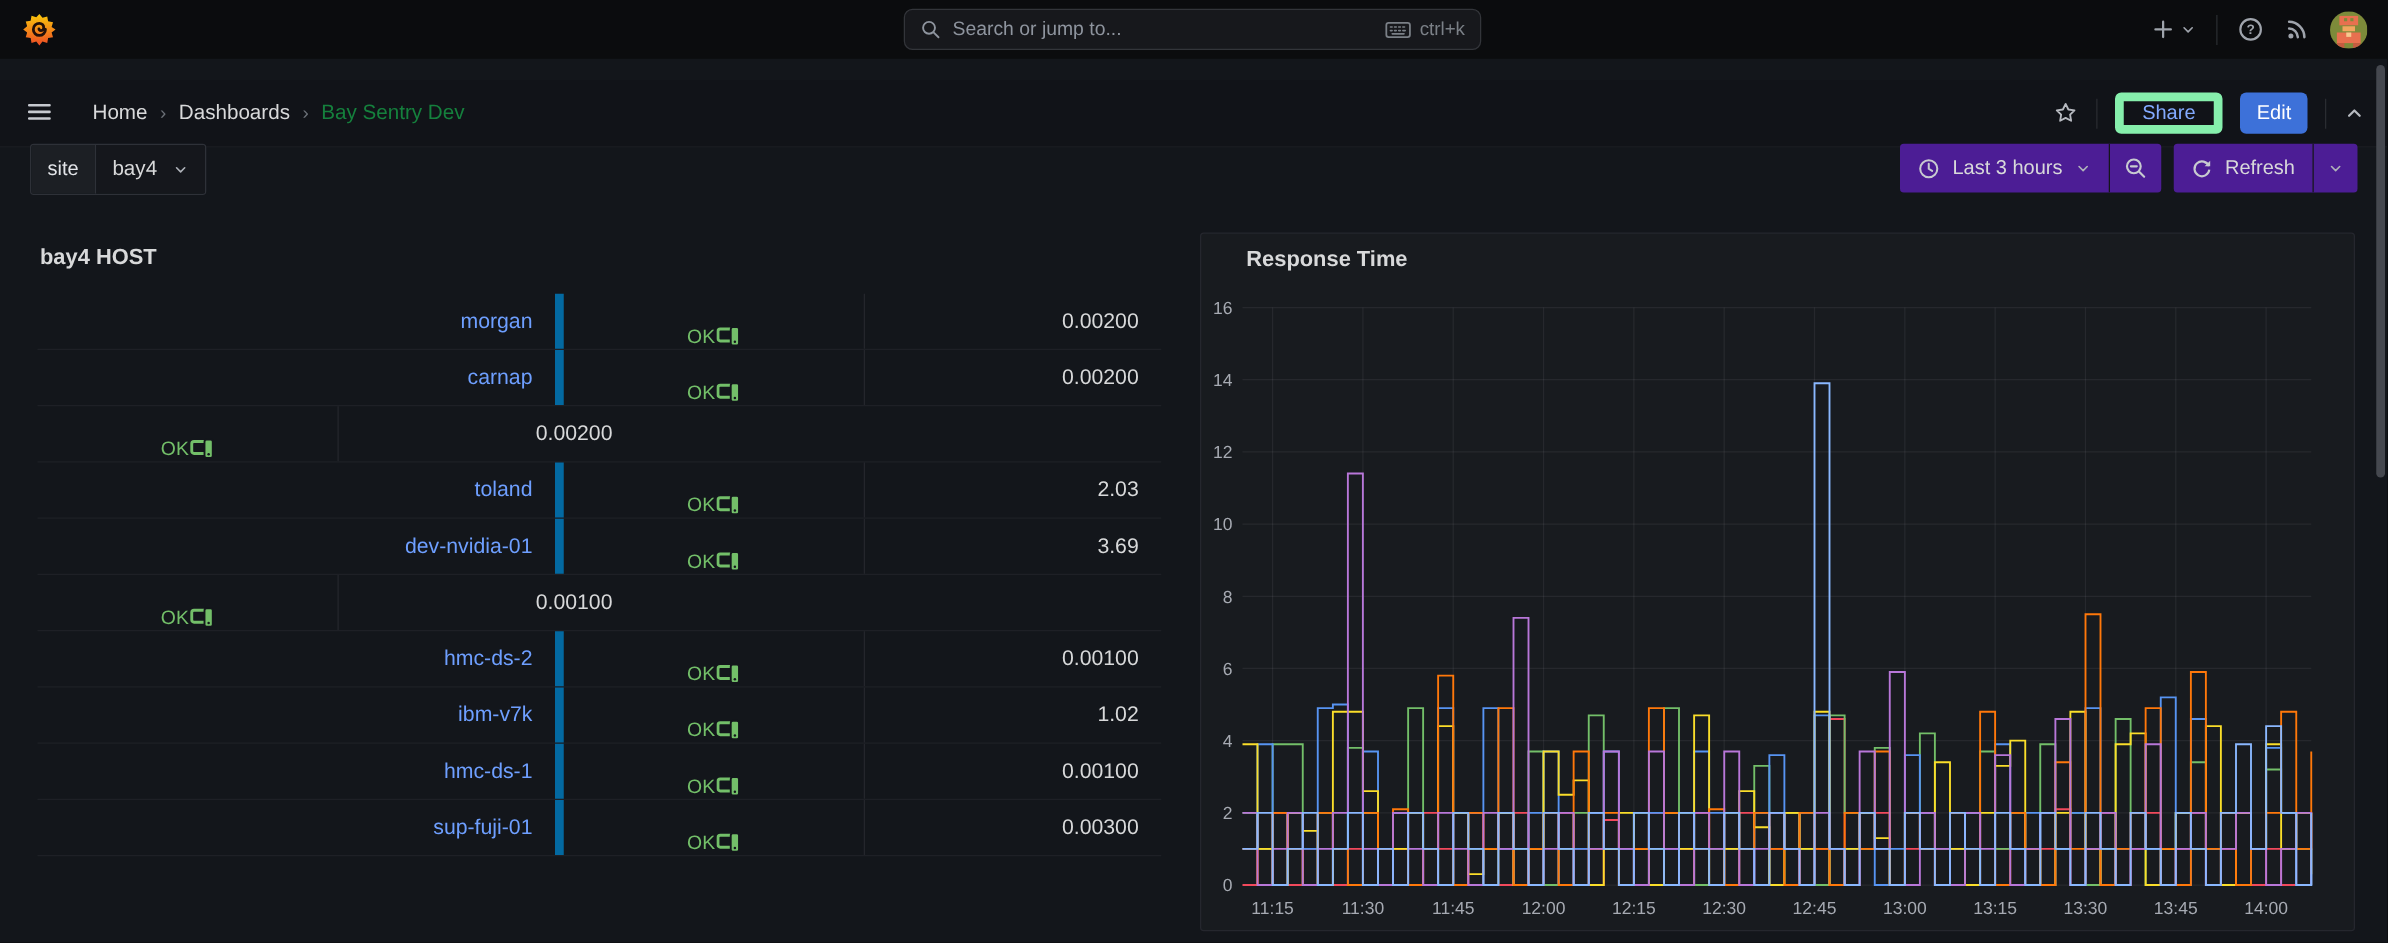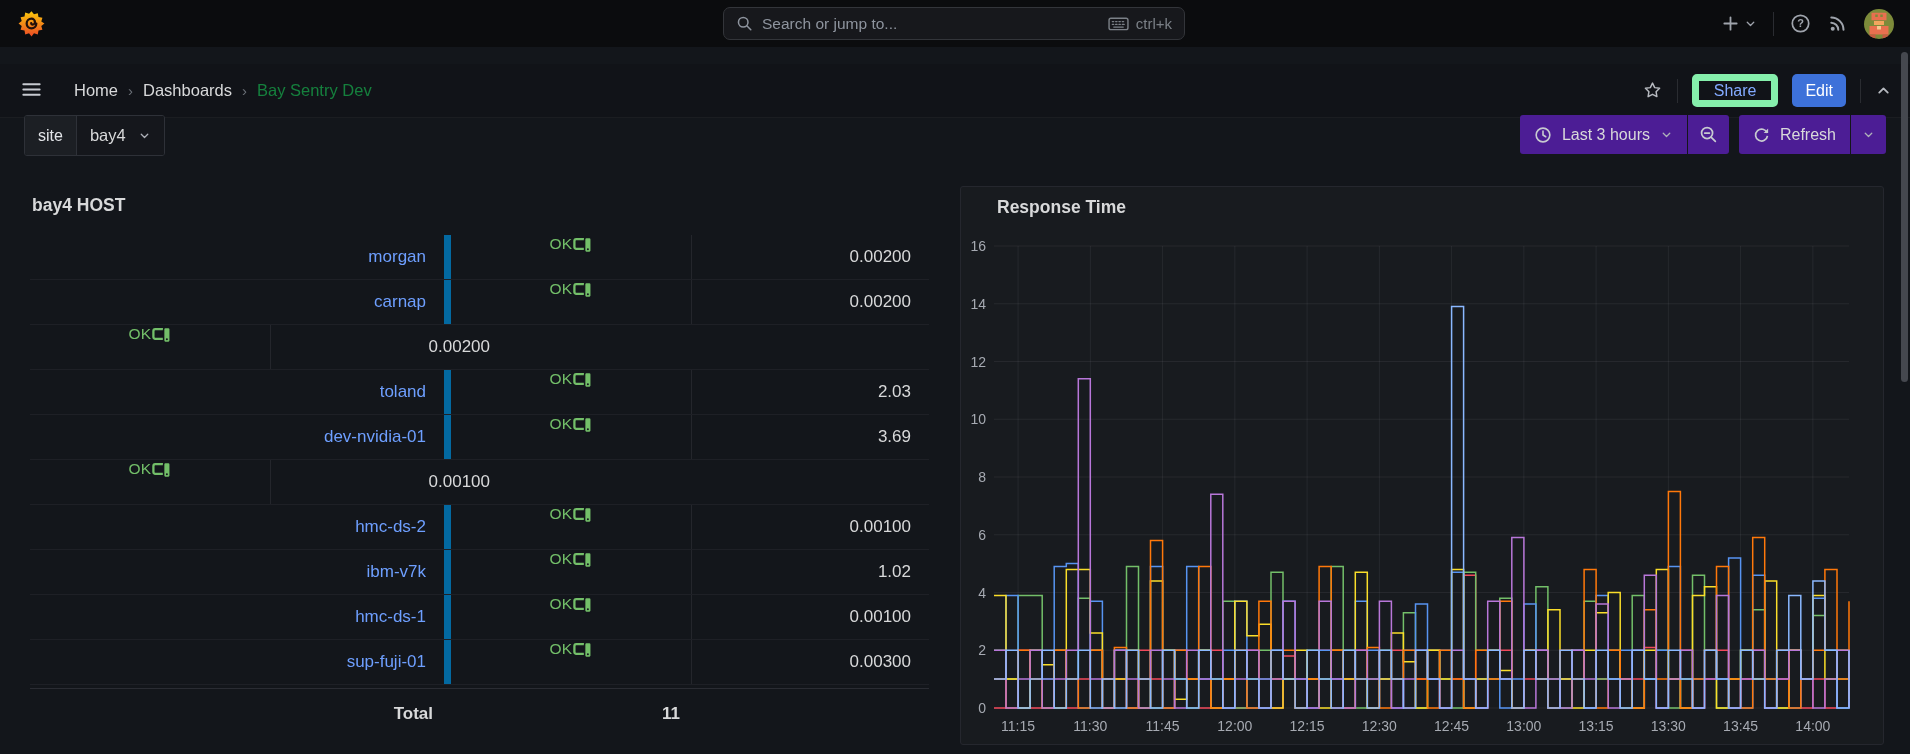--- a/index.html
+++ b/index.html
@@ -47,21 +47,21 @@
   .seg + .seg{border-left:1px solid #14161a;}
   .seg.icon-only{padding:0 11px;}
   .seg .chev{color:#aeb2b9;}
 
   
   .host-panel{position:absolute;left:30px;top:186px;width:899px;}
   .host-title{position:absolute;left:2px;top:9px;font-size:17.5px;font-weight:600;color:#d8d9da;}
   .host-table{position:absolute;left:0;top:49px;width:899px;}
   .trow{display:flex;align-items:stretch;height:45px;border-bottom:1px solid #1e2026;box-sizing:border-box;}
   .c1{width:421px;box-sizing:border-box;padding-right:18px;display:flex;align-items:center;justify-content:flex-end;border-right:7px solid #0369a1;}
-  .c2{width:241px;box-sizing:border-box;display:flex;align-items:flex-start;justify-content:center;gap:0;border-right:1px solid #24262c;color:#73bf69;}
+  .c2{width:241px;box-sizing:border-box;display:flex;align-items:flex-end;justify-content:center;gap:0;border-right:1px solid #24262c;color:#73bf69;}
   .c3{width:237px;box-sizing:border-box;padding-right:18px;display:flex;align-items:center;justify-content:flex-end;font-size:17px;color:#d8d9da;}
   .host-link{color:#6e9fff;font-size:17px;text-decoration:none;cursor:pointer;}
   .ok-text{font-size:15.5px;font-weight:500;letter-spacing:.3px;}
   .srv{display:block;}
   .totals{display:flex;align-items:center;height:50px;margin-top:3px;border-top:1px solid #2a2c33;}
   .t1{width:421px;box-sizing:border-box;padding-right:18px;text-align:right;font-weight:600;font-size:17px;color:#d8d9da;}
   .t2{width:241px;box-sizing:border-box;padding-right:12px;text-align:right;font-weight:600;font-size:17px;color:#d8d9da;}
 
   
   .chart-panel{position:absolute;left:960px;top:186px;width:924px;height:559px;background:#181b1f;
@@ -358,24 +358,20 @@
               <span class="ok-text">OK</span>
               <svg class="srv" width="20" height="20" viewBox="0 0 20 20">
                 <rect x="1.4" y="4.2" width="12" height="9.6" rx="1.8" fill="none" stroke="currentColor" stroke-width="2.3"></rect>
                 <rect x="11.6" y="2.6" width="6.6" height="14.8" rx="1.8" fill="currentColor" stroke="#13161b" stroke-width="1.5"></rect>
                 <circle cx="14.9" cy="14.3" r="1" fill="#13161b"></circle>
               </svg>
             </div>
             <div class="c3">0.00300</div>
           </div>
         </div>
-      <div class="totals">
-        <div class="t1">Total</div>
-        <div class="t2">11</div>
-      </div>
     </div>
   </section>
 
   <section class="chart-panel">
     <div class="chart-title">Response Time</div>
     <svg class="chart-svg" width="922" height="557" viewBox="0 0 922 557">
         <line x1="33" y1="521" x2="888" y2="521" stroke="rgba(204,204,220,0.08)" stroke-width="1"></line>
         <text x="25" y="526" text-anchor="end" fill="#a6aab2" font-size="14">0</text>
         <line x1="33" y1="463.25" x2="888" y2="463.25" stroke="rgba(204,204,220,0.08)" stroke-width="1"></line>
         <text x="25" y="468.25" text-anchor="end" fill="#a6aab2" font-size="14">2</text>

